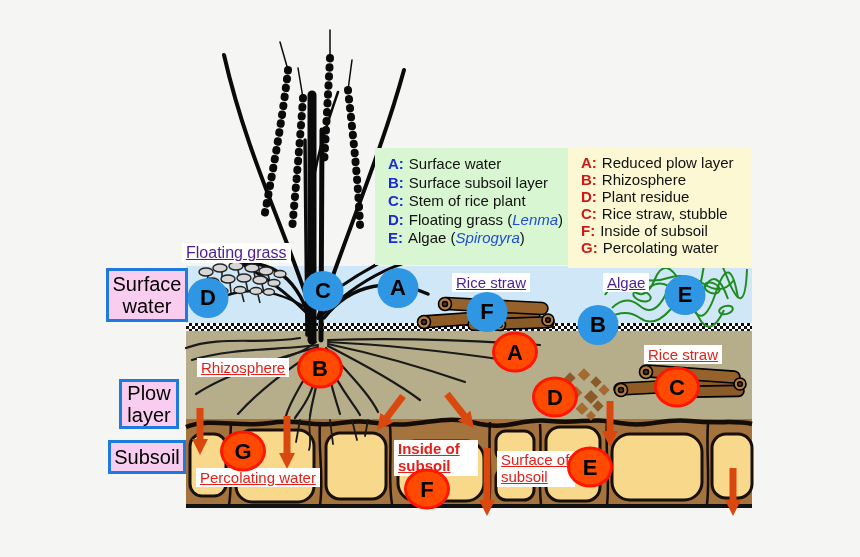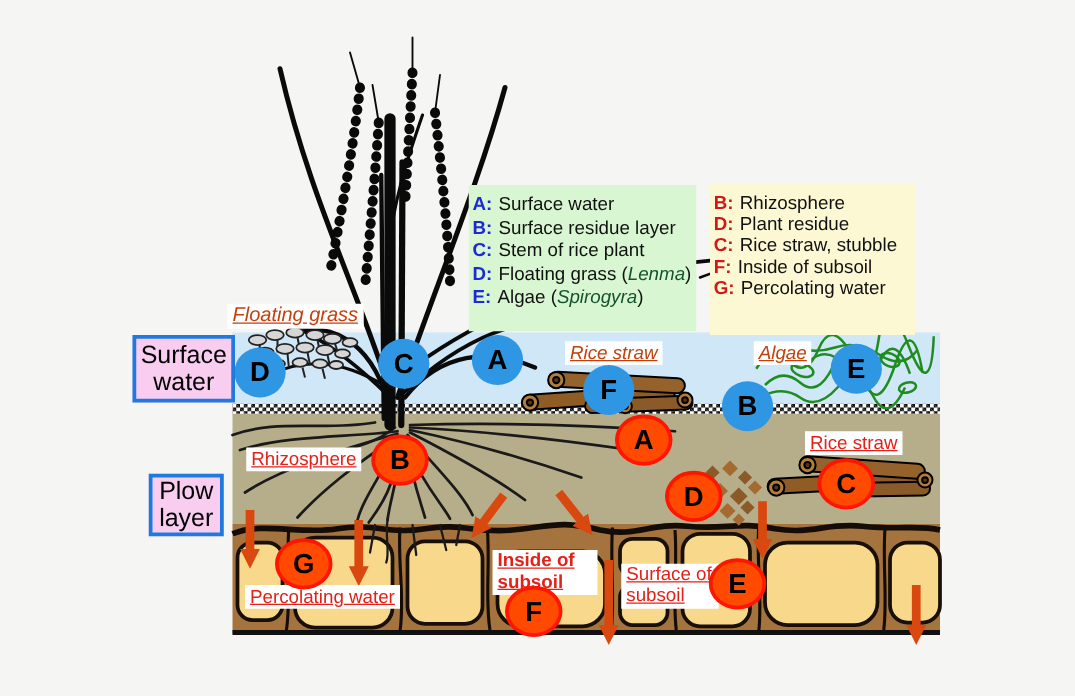--- a/index.html
+++ b/index.html
@@ -21,30 +21,30 @@
 
   
   .zone-box{position:absolute;background:#f9cdf0;border:3px solid #1f7ae0;color:#000;
     display:flex;align-items:center;justify-content:center;text-align:center;
     font-size:20px;line-height:1.12;z-index:20;}
   #zone-surface{left:106px;top:268px;width:76px;height:48px;}
   #zone-plow{left:119px;top:347px;width:54px;height:44px;margin-top:32px;}
   #zone-subsoil{left:108px;top:440px;width:72px;height:28px;}
 
   
-  .legend{position:absolute;z-index:20;padding:7px 3px;font-size:15px;color:#111;}
+  .legend{position:absolute;z-index:20;padding:7px 13px;font-size:15px;color:#111;}
   #legend-left{left:375px;top:148px;width:176px;height:103px;background:#d9f6d2;line-height:1.24;}
   #legend-right{left:568px;top:147px;width:158px;height:107px;background:#fbf8d3;line-height:1.14;}
   .lg-row b{margin-right:5px;}
-  .lg-row i{color:#14532d;}
+  .lg-row i{color:#1d4ed8;}
 
   
   .float-label{position:absolute;background:#fff;padding:1px 4px;font-size:15px;
     text-decoration:underline;white-space:nowrap;z-index:10;}
-  .float-label.blue{color:#c2410c;font-style:italic;}
+  .float-label.blue{color:#4c1d95;}
   .float-label.red{color:#e32119;}
   .float-label.wrap{white-space:normal;line-height:1.12;}
 
   
   .marker{position:absolute;display:flex;align-items:center;justify-content:center;
     font-weight:bold;font-size:22px;color:#000;border-radius:50%;
     transform:translate(-50%,-50%);z-index:12;}
   .m-blue{width:41px;height:40px;background:#2e96e2;}
   .m-red{width:40px;height:35px;background:#ff4a00;border:3px solid #ff1500;}
 </style>
@@ -218,29 +218,31 @@
       <line x1="403" y1="396" x2="385" y2="420"></line>
       <line x1="447" y1="394" x2="466" y2="418"></line>
       <line x1="487" y1="448" x2="487" y2="503"></line>
       <line x1="610" y1="401" x2="610" y2="434"></line>
       <line x1="733" y1="468" x2="733" y2="503"></line>
     </g>
   </svg>
 
   <div class="zone-box" id="zone-surface">Surface water</div>
   <div class="zone-box" id="zone-plow">Plow layer</div>
+  <div class="zone-box" id="zone-subsoil">Subsoil</div>
 
   <div class="legend" id="legend-left">
       <div class="lg-row"><b style="color: rgb(27, 42, 214);">A:</b><span>Surface water</span></div>
-      <div class="lg-row"><b style="color: rgb(27, 42, 214);">B:</b><span>Surface residue layer</span></div>
+      <div class="lg-row"><b style="color: rgb(27, 42, 214);">B:</b><span>Surface subsoil layer</span></div>
       <div class="lg-row"><b style="color: rgb(27, 42, 214);">C:</b><span>Stem of rice plant</span></div>
       <div class="lg-row"><b style="color: rgb(27, 42, 214);">D:</b><span>Floating grass (<i>Lenma</i>)</span></div>
       <div class="lg-row"><b style="color: rgb(27, 42, 214);">E:</b><span>Algae (<i>Spirogyra</i>)</span></div>
     </div>
   <div class="legend" id="legend-right">
+      <div class="lg-row"><b style="color: rgb(208, 24, 24);">A:</b><span>Reduced plow layer</span></div>
       <div class="lg-row"><b style="color: rgb(208, 24, 24);">B:</b><span>Rhizosphere</span></div>
       <div class="lg-row"><b style="color: rgb(208, 24, 24);">D:</b><span>Plant residue</span></div>
       <div class="lg-row"><b style="color: rgb(208, 24, 24);">C:</b><span>Rice straw, stubble</span></div>
       <div class="lg-row"><b style="color: rgb(208, 24, 24);">F:</b><span>Inside of subsoil</span></div>
       <div class="lg-row"><b style="color: rgb(208, 24, 24);">G:</b><span>Percolating water</span></div>
     </div>
 
   <div class="float-label blue" style="left:182px;top:243px;font-size:16px;">Floating grass</div>
   <div class="float-label blue" style="left:452px;top:273px;">Rice straw</div>
   <div class="float-label blue" style="left:585px;top:273px;margin-left:18px;">Algae</div>

